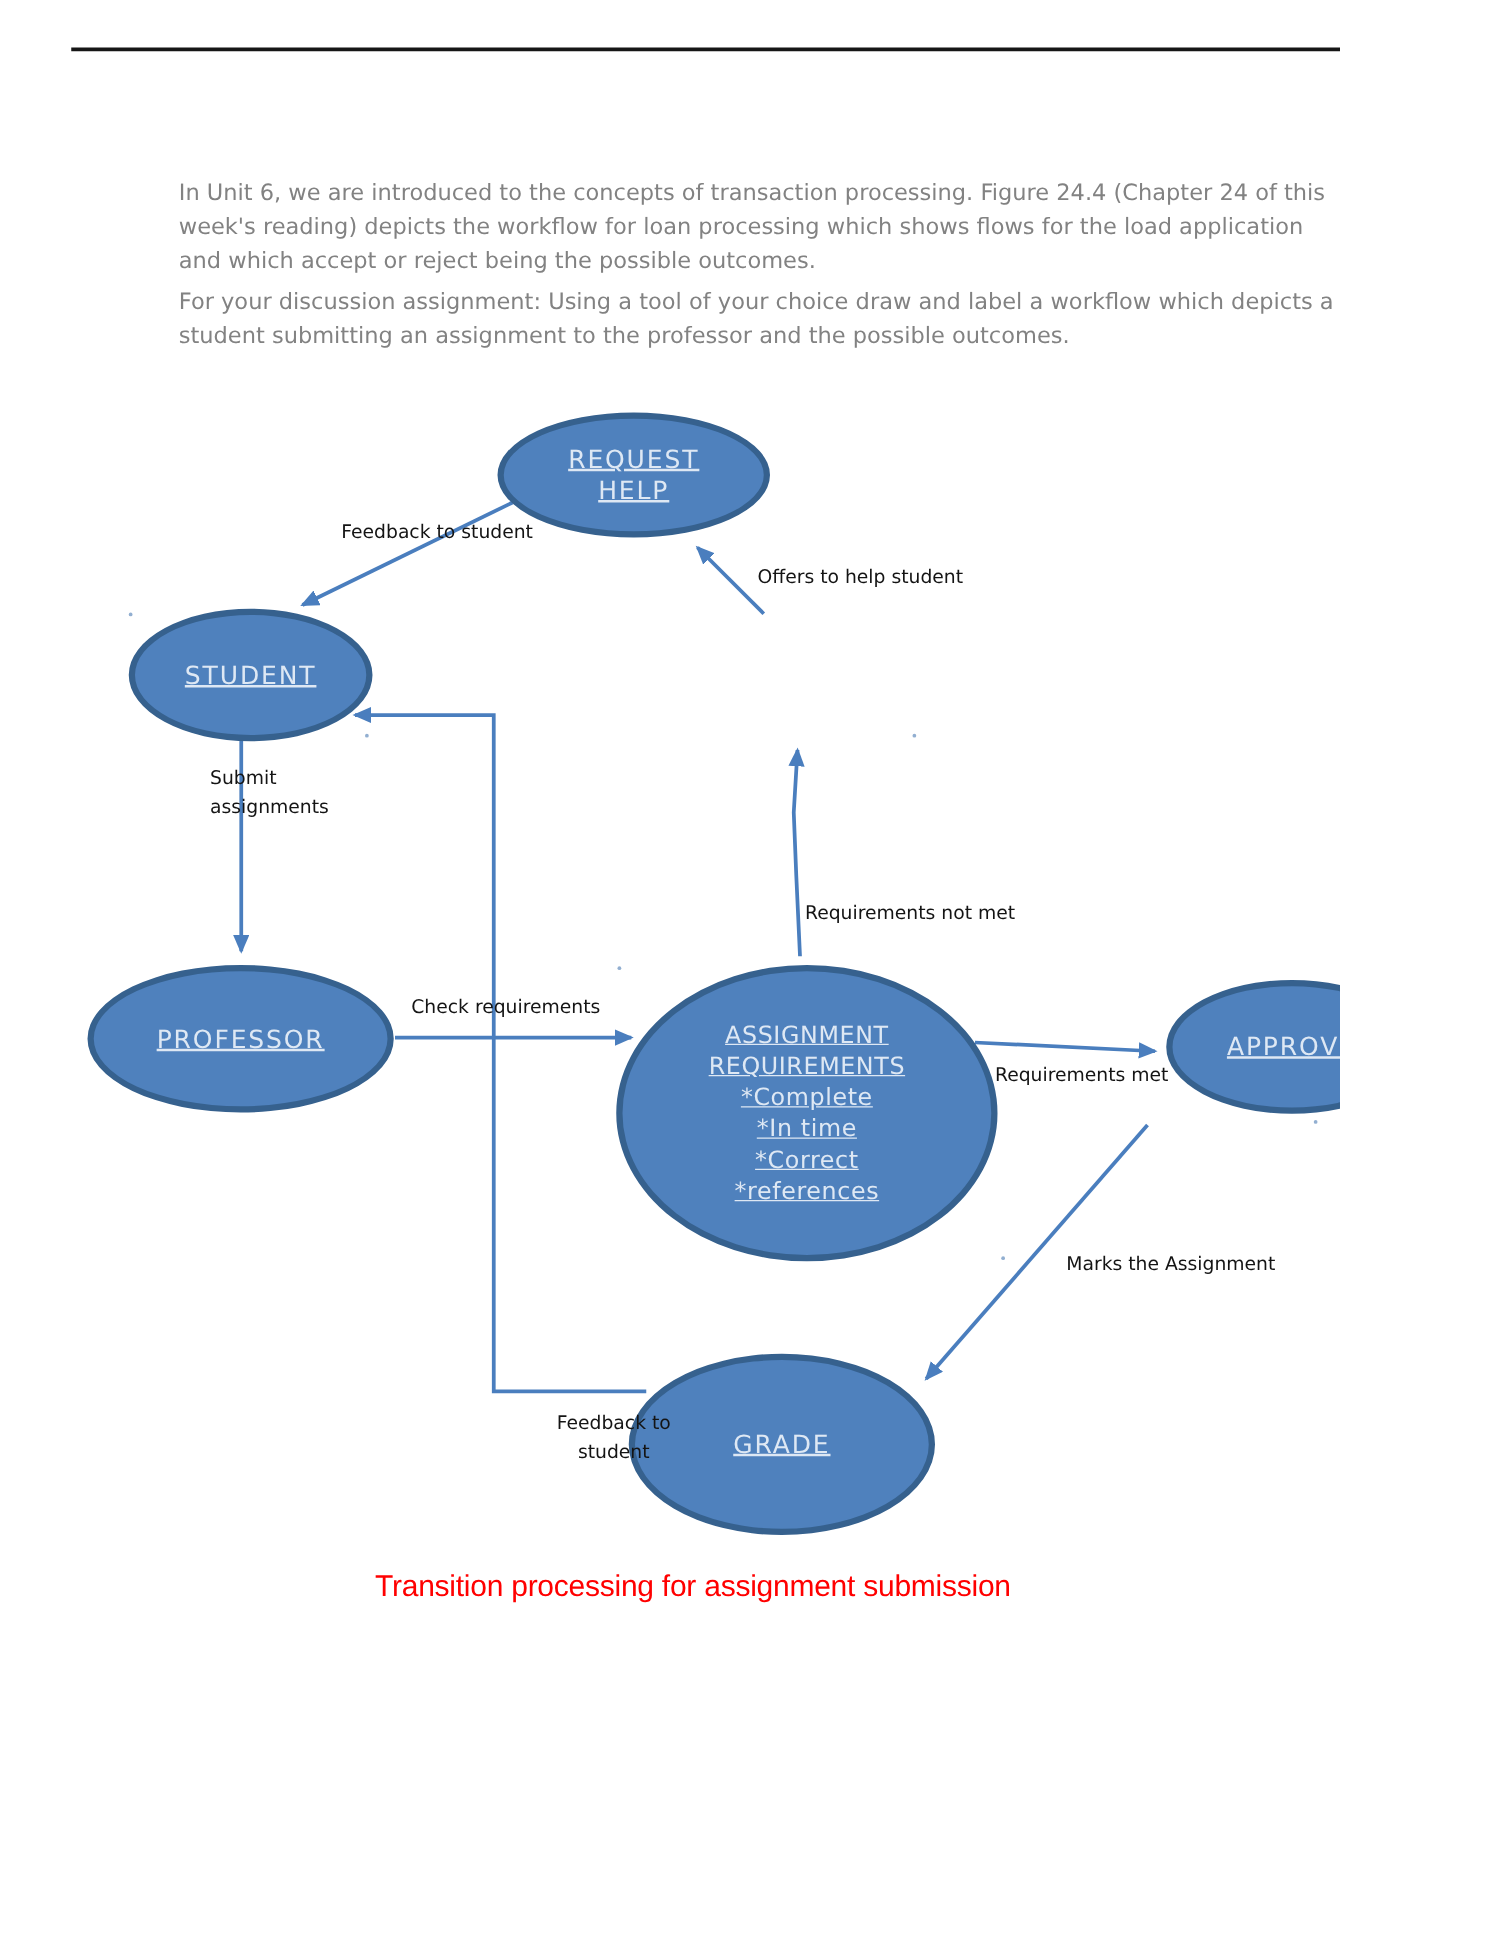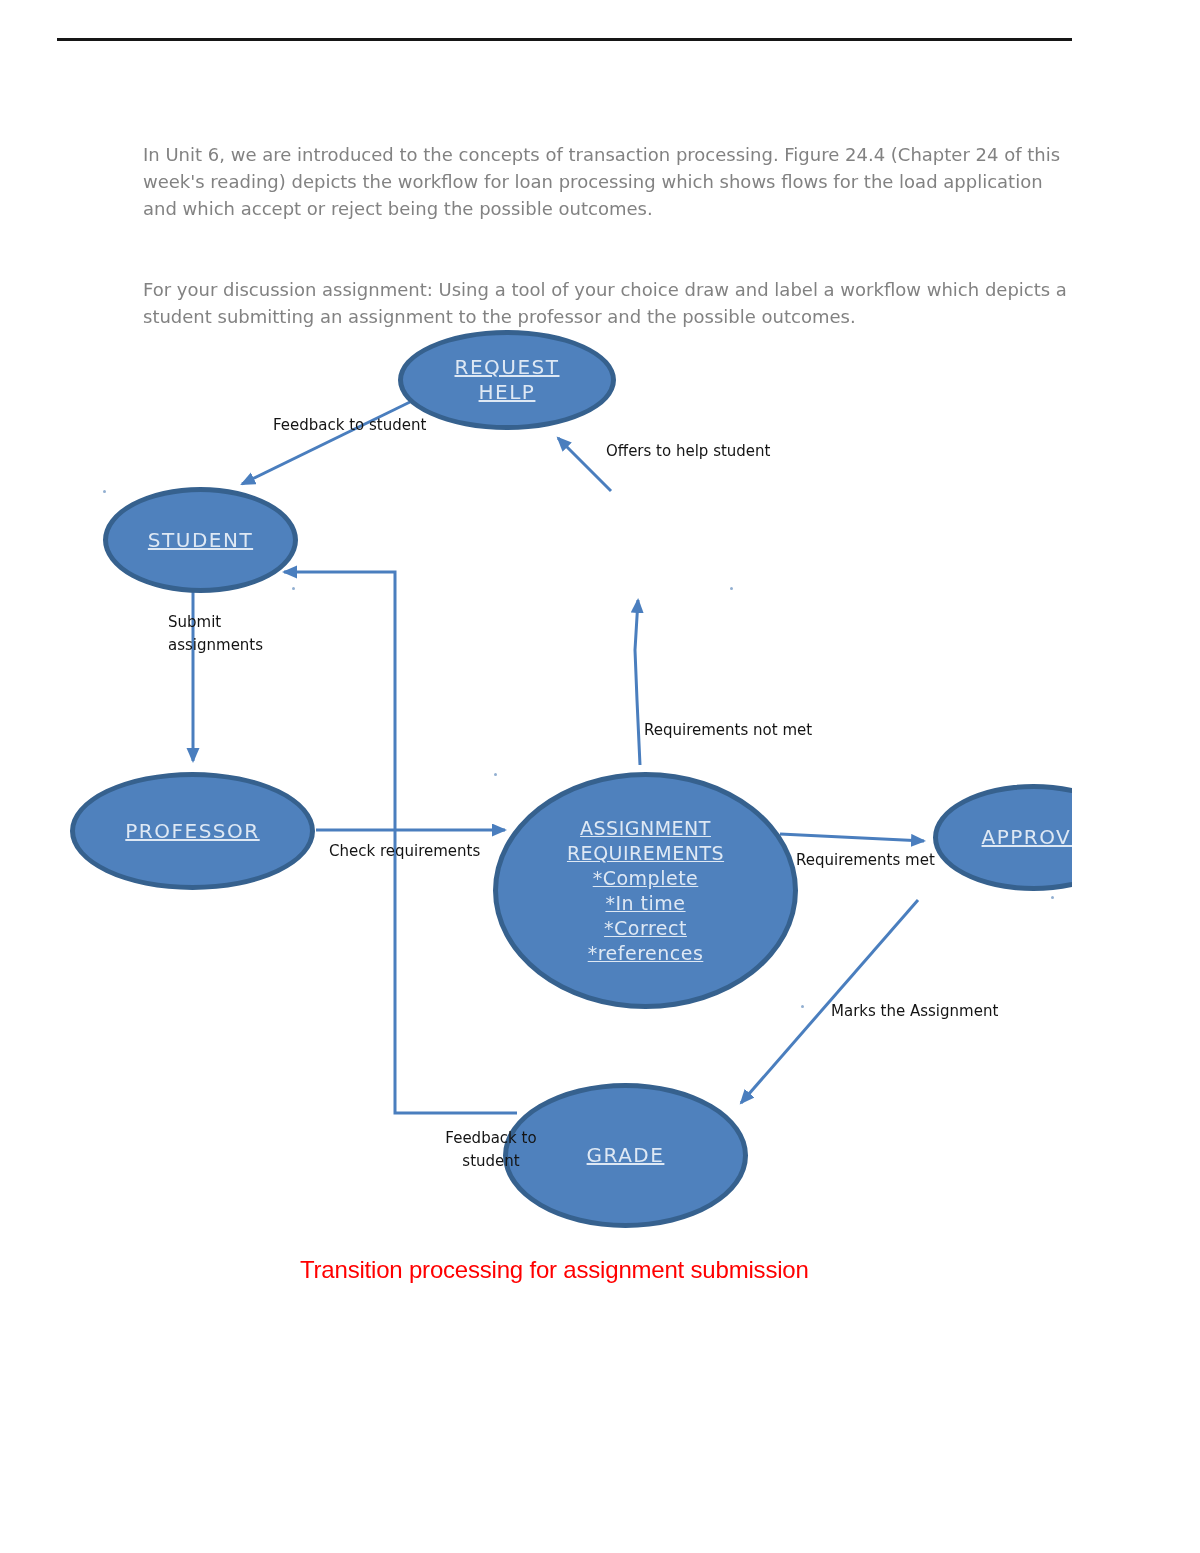--- a/index.html
+++ b/index.html
@@ -29,21 +29,21 @@
   }
   .para{
     position:absolute;
     left:143px;
     width:928px;
     font-size:18px;
     line-height:27px;
     color:var(--body-text);
   }
   .para-1{ top:141px; }
-  .para-2{ top:228px;margin-top:48px; }
+  .para-2{ top:228px; }
 
   .diagram{ position:absolute; left:0; top:0; width:1200px; height:1553px; }
   .wires{ position:absolute; left:0; top:0; pointer-events:none; }
   .wires line, .wires polyline{
     stroke:var(--arrow);
     stroke-width:3;
     fill:none;
   }
 
   .node{
@@ -72,26 +72,26 @@
   .node-grade       { left:503px; top:1083px; width:245px; height:145px; }
 
   .elabel{
     position:absolute;
     font-size:15px;
     line-height:23px;
     color:var(--label-text);
     white-space:pre-line;
   }
   .lbl-feedback-top   { left:273px; top:414px; }
-  .lbl-offers         { left:606px; top:440px; }
+  .lbl-offers         { left:606px; top:450px; }
   .lbl-submit         { left:168px; top:611px; }
-  .lbl-check          { left:329px; top:840px; }
+  .lbl-check          { left:329px; top:794px; }
   .lbl-not-met        { left:644px; top:719px; }
   .lbl-met            { left:796px; top:849px; }
-  .lbl-marks          { left:831px; top:1000px; }
+  .lbl-marks          { left:853px; top:1000px; }
   .lbl-feedback-bottom{ left:396px; top:1127px; width:102px; text-align:center;margin-left:44px; }
 
   .caption{
     position:absolute;
     left:300px; top:1256px;
     font-family:"Liberation Sans",sans-serif;
     font-size:24px;
     letter-spacing:-0.2px;
     color:var(--caption);
   }

